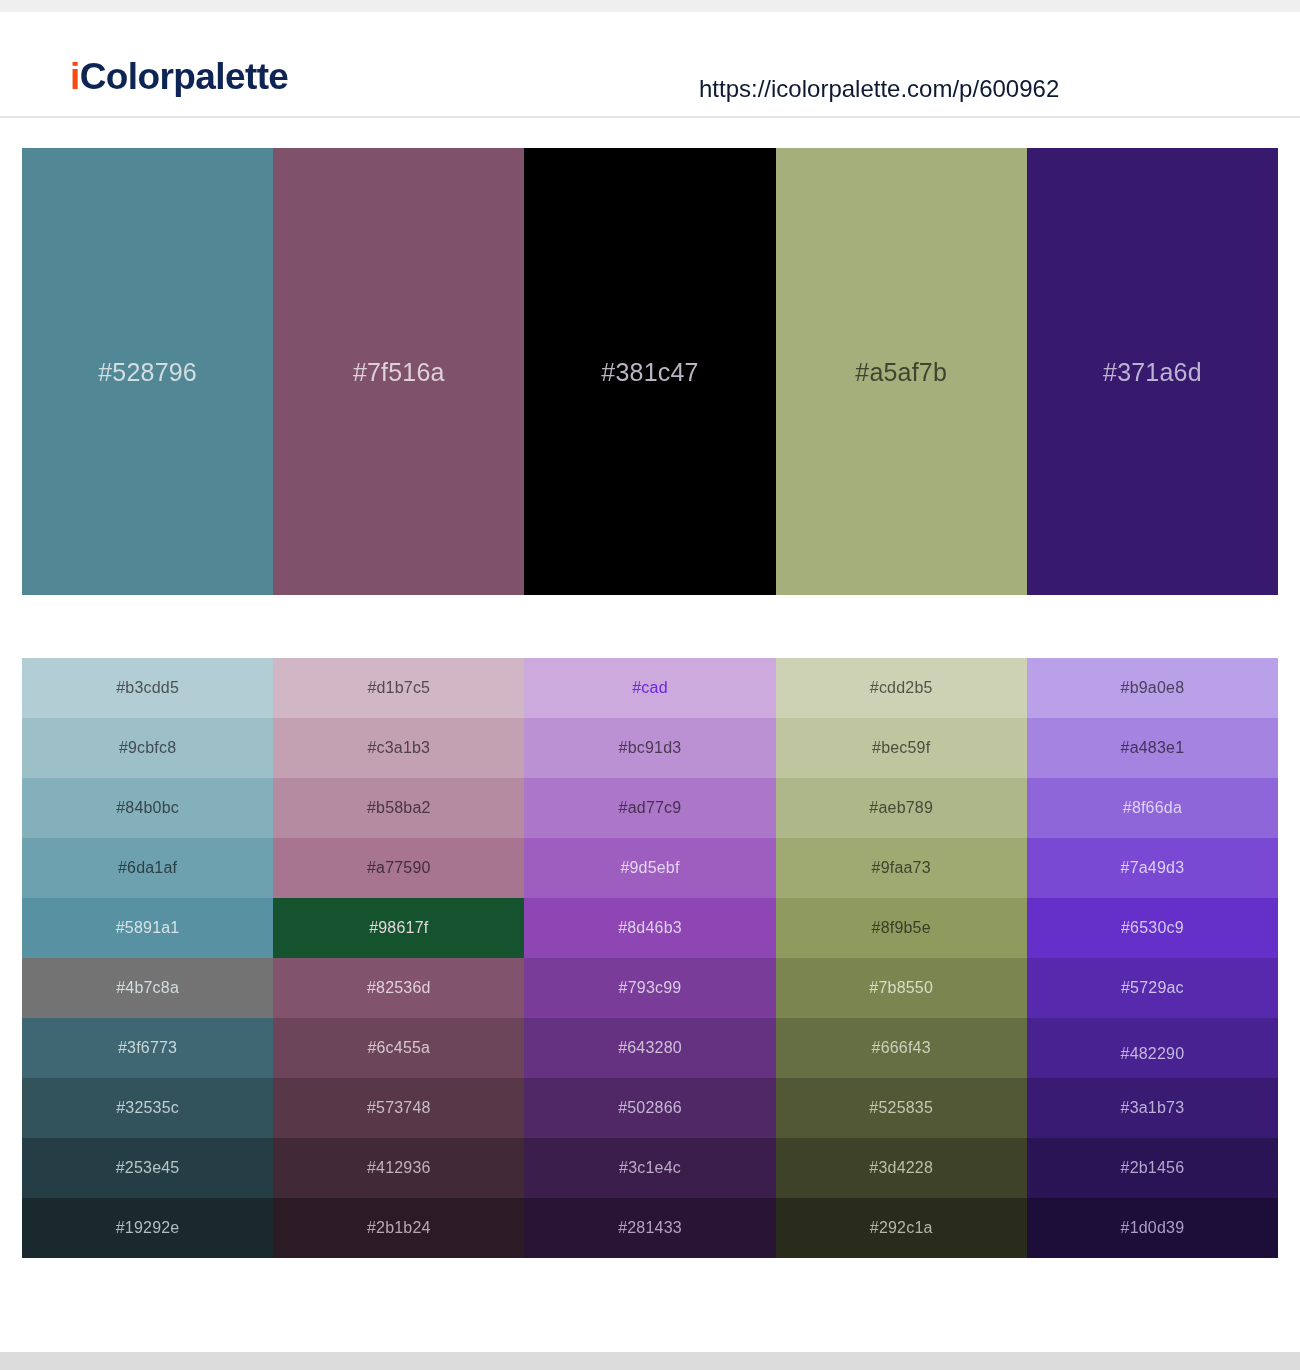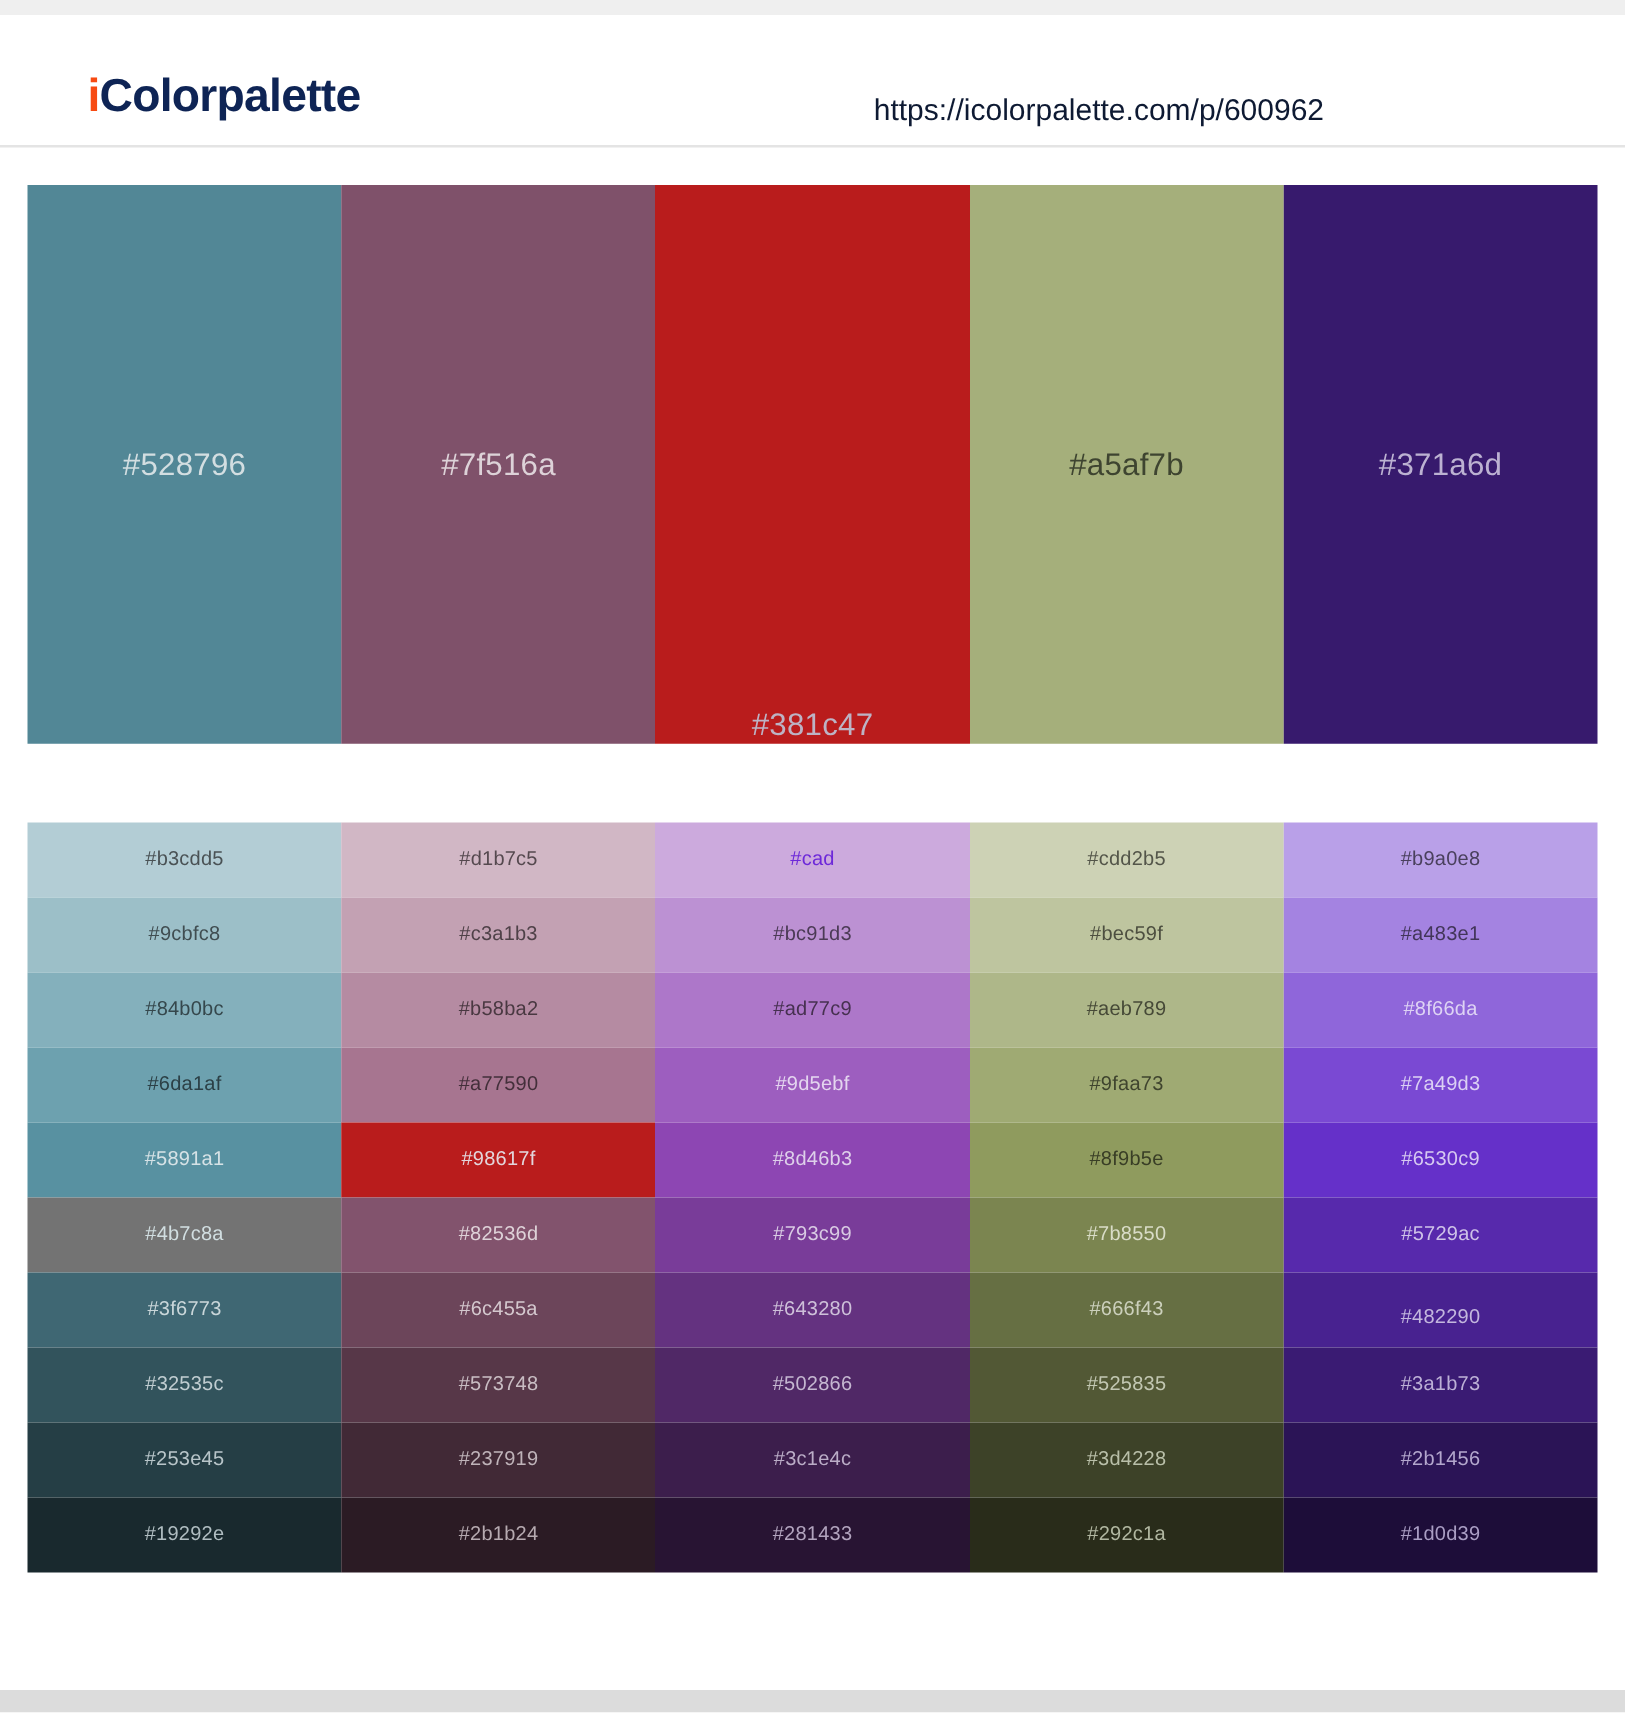--- a/index.html
+++ b/index.html
@@ -124,21 +124,21 @@
     <div class="site-url">https://icolorpalette.com/p/600962</div>
   </div>
 
   <div class="palette-row">
       <div class="palette-swatch" style="background: rgb(82, 135, 150);">
         <span class="palette-label" style="color: rgb(211, 222, 225);">#528796</span>
       </div>
       <div class="palette-swatch" style="background: rgb(127, 81, 106);">
         <span class="palette-label" style="color: rgb(221, 210, 216);">#7f516a</span>
       </div>
-      <div class="palette-swatch" style="background: #b91c1c; align-items: flex-end;">
+      <div class="palette-swatch" style="background: #000000;">
         <span class="palette-label" style="color: rgb(189, 179, 196);">#381c47</span>
       </div>
       <div class="palette-swatch" style="background: rgb(165, 175, 123);">
         <span class="palette-label" style="color: rgb(62, 68, 48);">#a5af7b</span>
       </div>
       <div class="palette-swatch" style="background: rgb(55, 26, 109);">
         <span class="palette-label" style="color: rgb(188, 178, 210);">#371a6d</span>
       </div>
     </div>
 
@@ -208,21 +208,21 @@
           <span class="shade-label" style="color: rgb(63, 68, 46);">#9faa73</span>
         </div>
         <div class="shade-cell" style="background: rgb(122, 73, 211);">
           <span class="shade-label" style="color: rgb(219, 208, 244);">#7a49d3</span>
         </div>
       </div>
       <div class="shade-row">
         <div class="shade-cell" style="background: rgb(88, 145, 161);">
           <span class="shade-label" style="color: rgb(214, 226, 230);">#5891a1</span>
         </div>
-        <div class="shade-cell" style="background: #b91c1c;">
+        <div class="shade-cell" style="background: #14532d;">
           <span class="shade-label" style="color: rgb(227, 214, 220);">#98617f</span>
         </div>
         <div class="shade-cell" style="background: rgb(141, 70, 179);">
           <span class="shade-label" style="color: rgb(222, 208, 234);">#8d46b3</span>
         </div>
         <div class="shade-cell" style="background: rgb(143, 155, 94);">
           <span class="shade-label" style="color: rgb(57, 62, 38);">#8f9b5e</span>
         </div>
         <div class="shade-cell" style="background: rgb(101, 48, 201);">
           <span class="shade-label" style="color: rgb(214, 201, 241);">#6530c9</span>
@@ -277,21 +277,21 @@
         </div>
         <div class="shade-cell" style="background: rgb(58, 27, 115);">
           <span class="shade-label" style="color: rgb(188, 176, 214);">#3a1b73</span>
         </div>
       </div>
       <div class="shade-row">
         <div class="shade-cell" style="background: rgb(37, 62, 69);">
           <span class="shade-label" style="color: rgb(184, 197, 201);">#253e45</span>
         </div>
         <div class="shade-cell" style="background: rgb(65, 41, 54);">
-          <span class="shade-label" style="color: rgb(191, 179, 185);">#237919</span>
+          <span class="shade-label" style="color: rgb(191, 179, 185);">#412936</span>
         </div>
         <div class="shade-cell" style="background: rgb(60, 30, 76);">
           <span class="shade-label" style="color: rgb(187, 173, 199);">#3c1e4c</span>
         </div>
         <div class="shade-cell" style="background: rgb(61, 66, 40);">
           <span class="shade-label" style="color: rgb(185, 191, 169);">#3d4228</span>
         </div>
         <div class="shade-cell" style="background: rgb(43, 20, 86);">
           <span class="shade-label" style="color: rgb(179, 167, 205);">#2b1456</span>
         </div>

